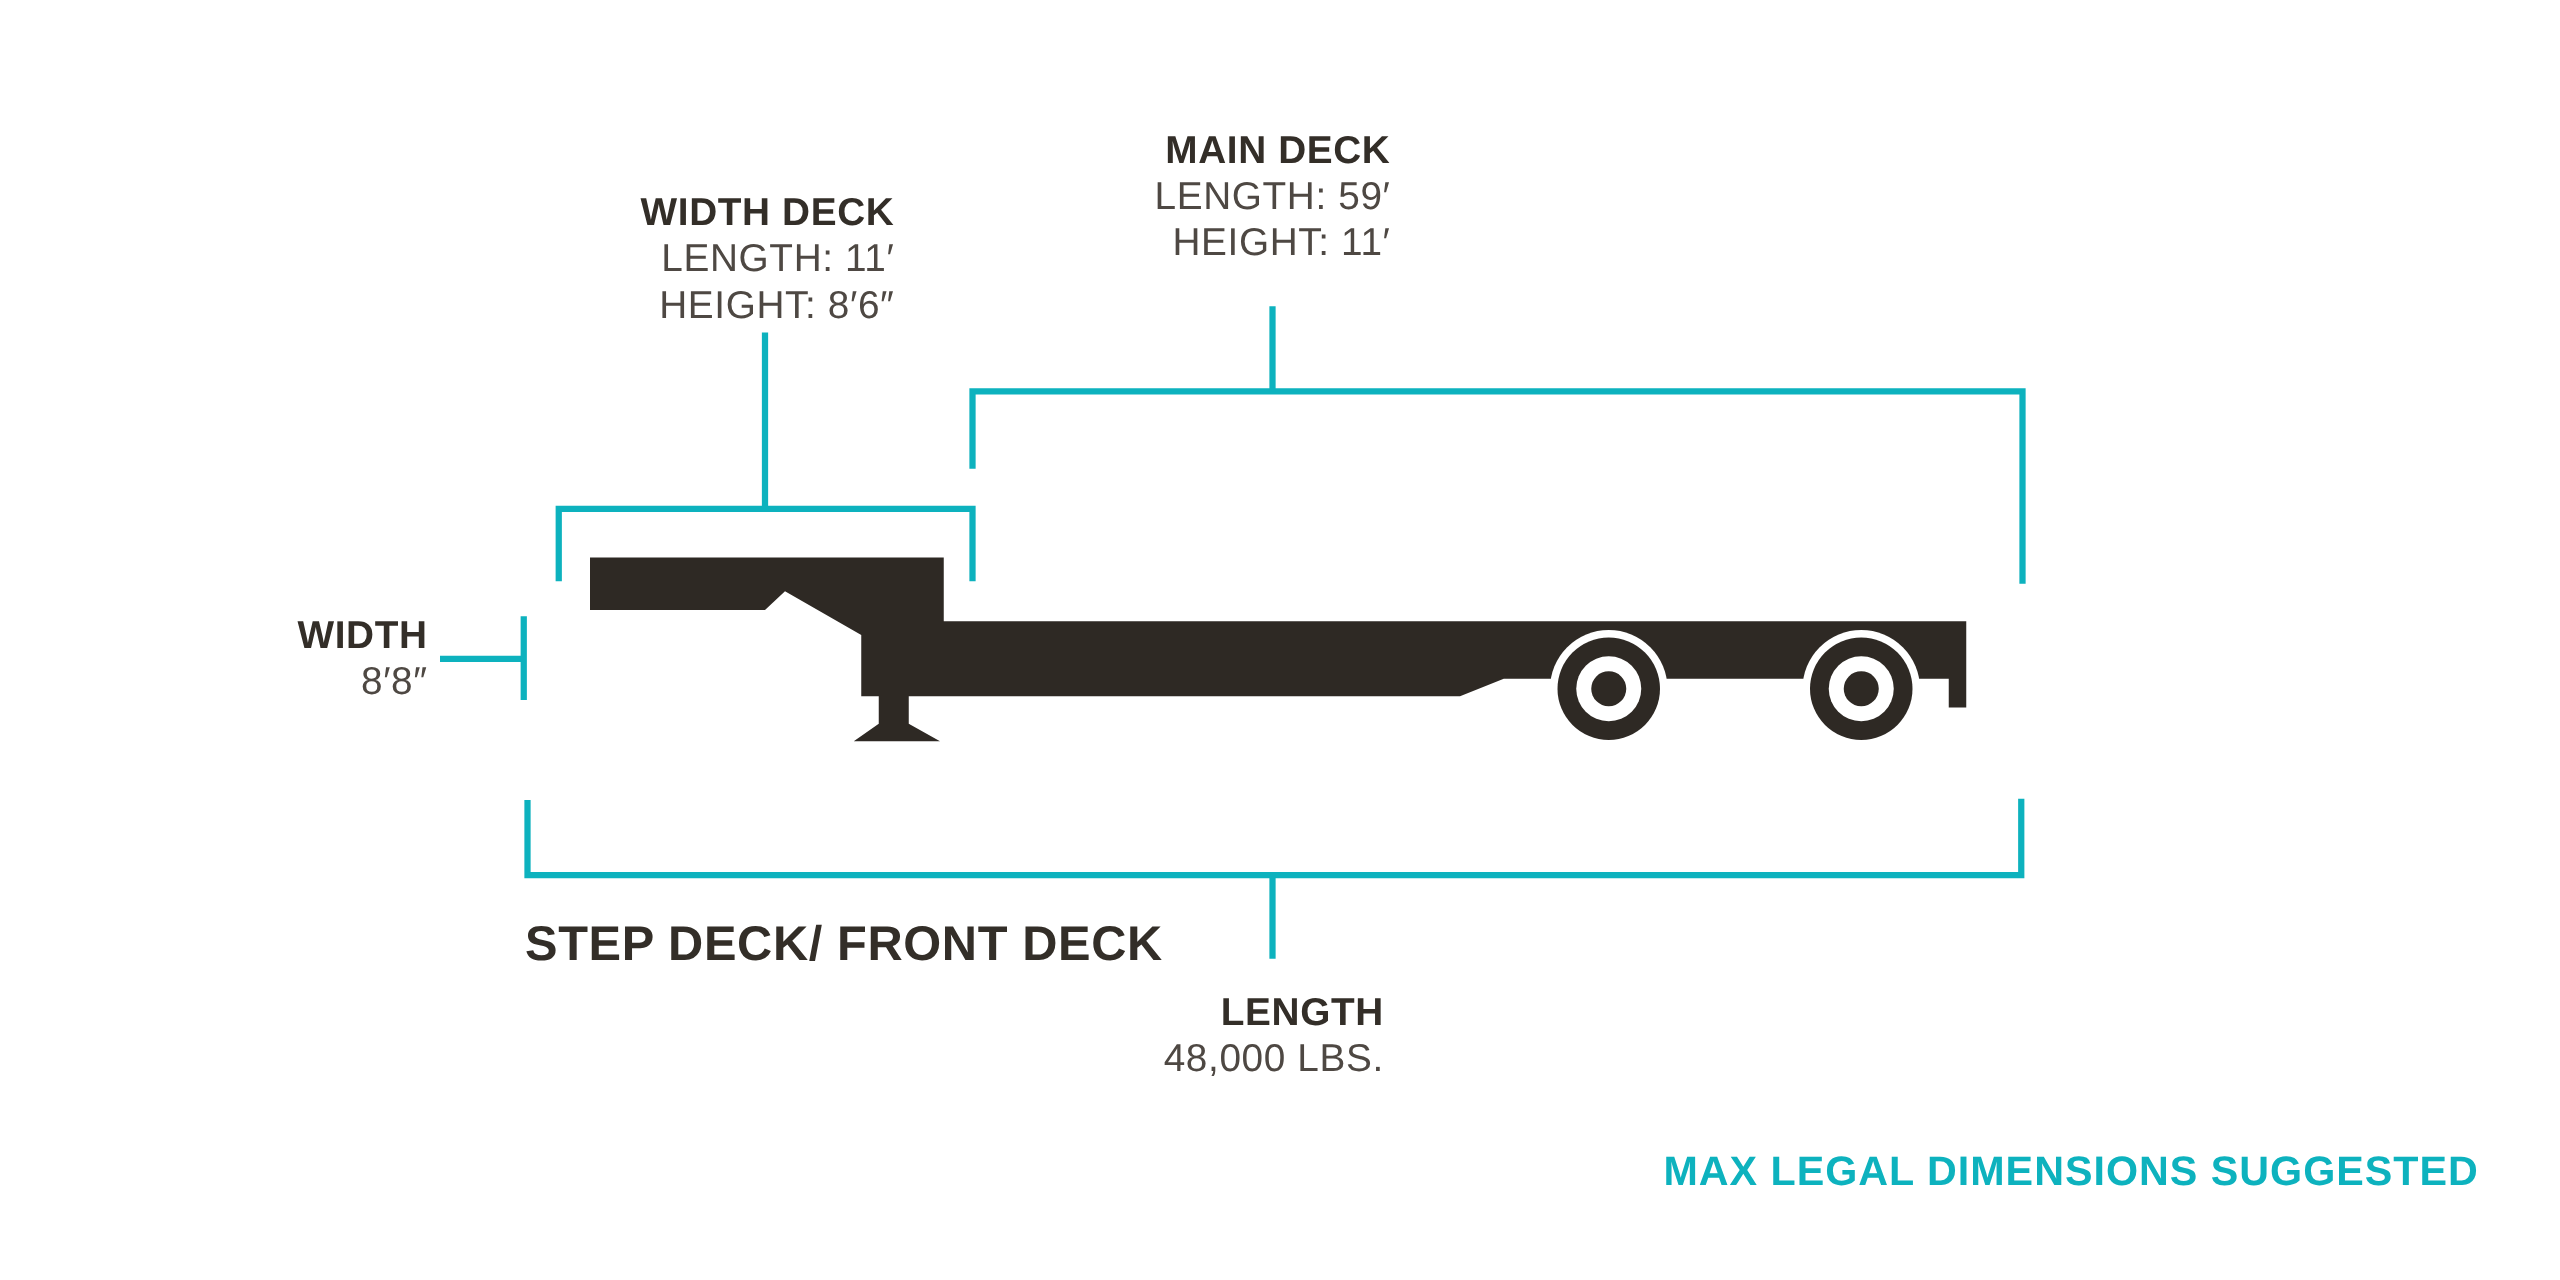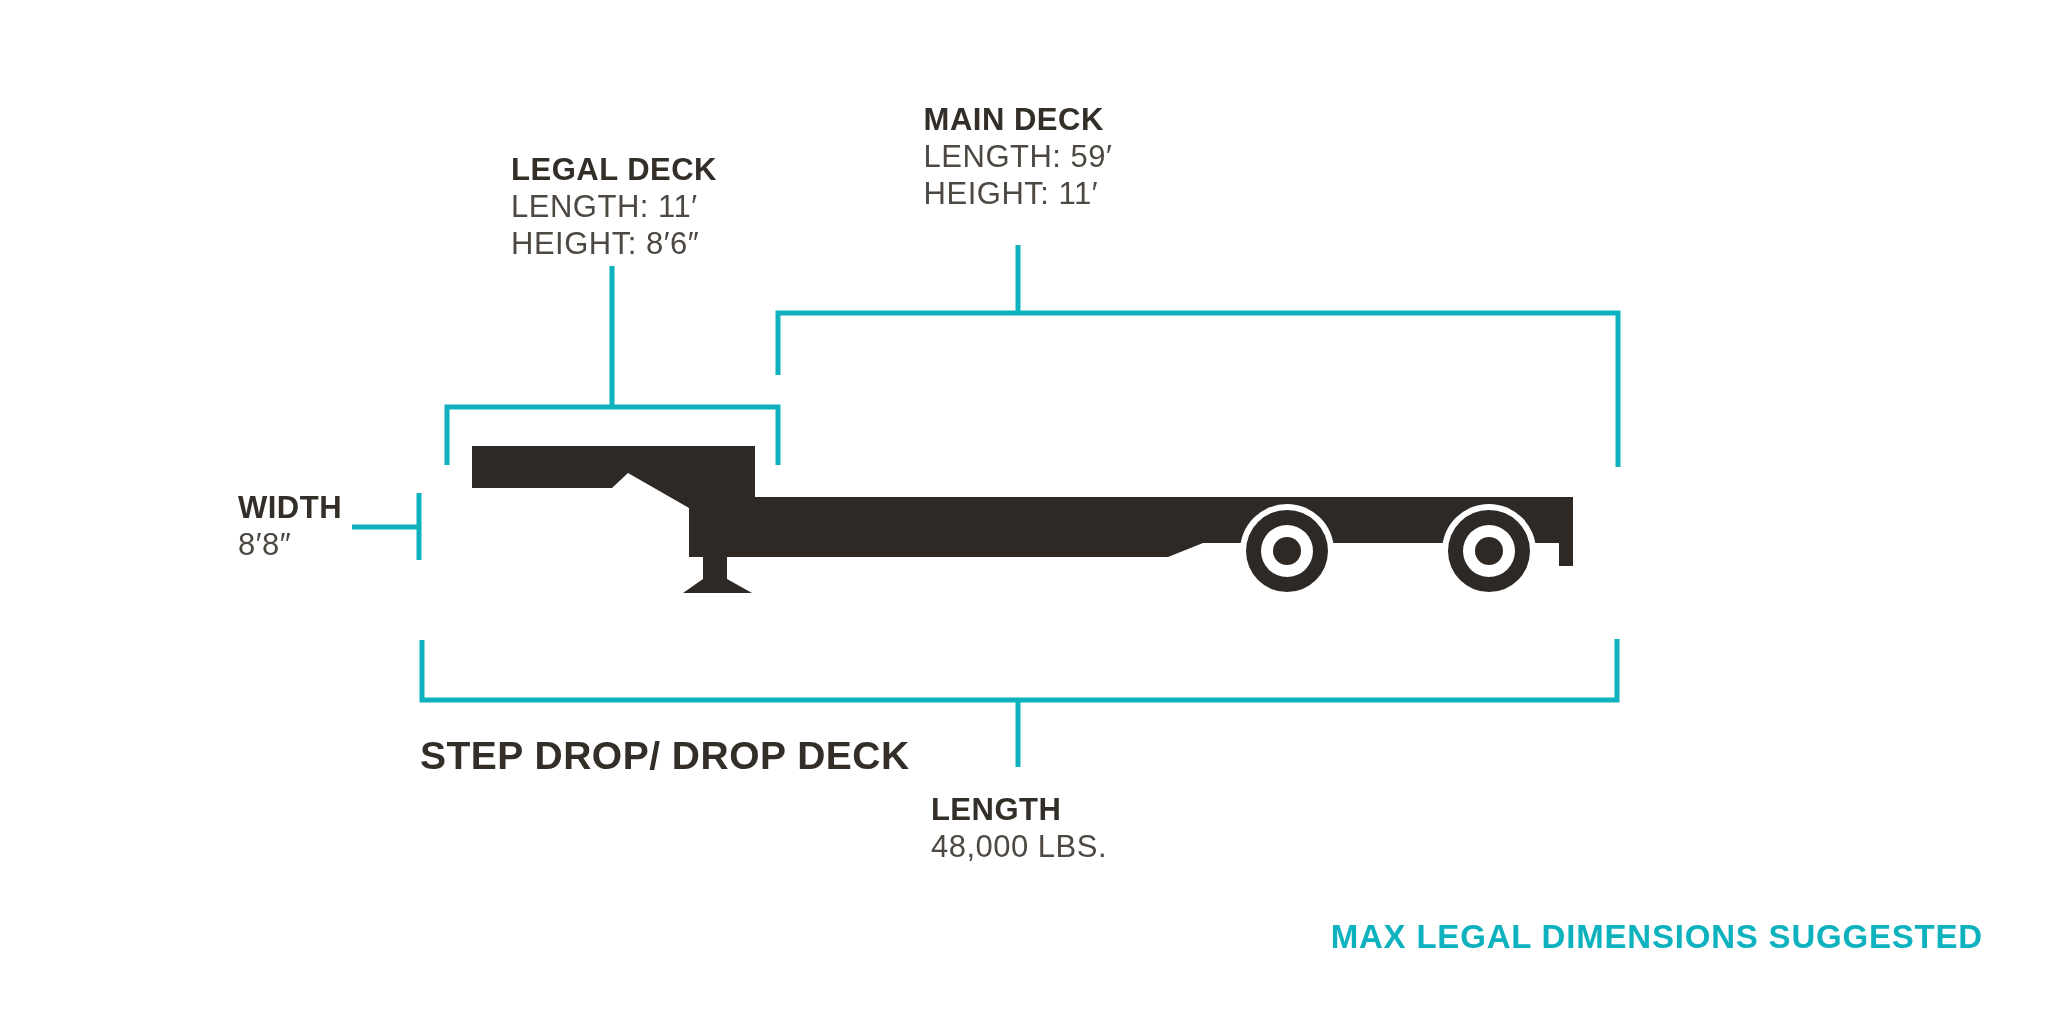--- a/index.html
+++ b/index.html
@@ -15,21 +15,21 @@
     position:relative;
     width:2048px;height:1024px;
     background:var(--bg);
     overflow:hidden;
     font-family:"Liberation Sans", sans-serif;
   }
   .fig{position:absolute;inset:0;width:2048px;height:1024px;}
   .dim-label{
     position:absolute;
     transform:translateX(-50%);
-    text-align:left;
+    text-align:right;
     color:var(--label);
     font-size:31px;
     line-height:37px;
     letter-spacing:0.5px;
     white-space:nowrap;
   }
   .dim-label .hd{font-weight:bold;color:var(--title);}
   .diagram-title{
     position:absolute;
     left:420px;top:734px;
@@ -85,38 +85,38 @@
 
       <path d="M352,527 L419,527"></path>
       <path d="M419,493 L419,560"></path>
 
       <path d="M422,640 L422,700 L1617,700 L1617,639"></path>
       <path d="M1018,700 L1018,767"></path>
     </g>
   </svg>
 
   <div class="dim-label" style="left:614px;top:151px">
-    <div class="hd">LEGAL DECK</div>
+    <div class="hd">WIDTH DECK</div>
     <div>LENGTH: 11′</div>
     <div>HEIGHT: 8′6″</div>
   </div>
 
   <div class="dim-label" style="left:1018px;top:101px">
     <div class="hd">MAIN DECK</div>
     <div>LENGTH: 59′</div>
     <div>HEIGHT: 11′</div>
   </div>
 
   <div class="dim-label" style="left:290px;top:489px">
     <div class="hd">WIDTH</div>
     <div>8′8″</div>
   </div>
 
   <div class="dim-label" style="left:1019px;top:791px">
     <div class="hd">LENGTH</div>
     <div>48,000 LBS.</div>
   </div>
 
-  <div class="diagram-title">STEP DROP/ DROP DECK</div>
+  <div class="diagram-title">STEP DECK/ FRONT DECK</div>
 
   <div class="footer-note">MAX LEGAL DIMENSIONS SUGGESTED</div>
 
 </div>
 
 </body></html>

